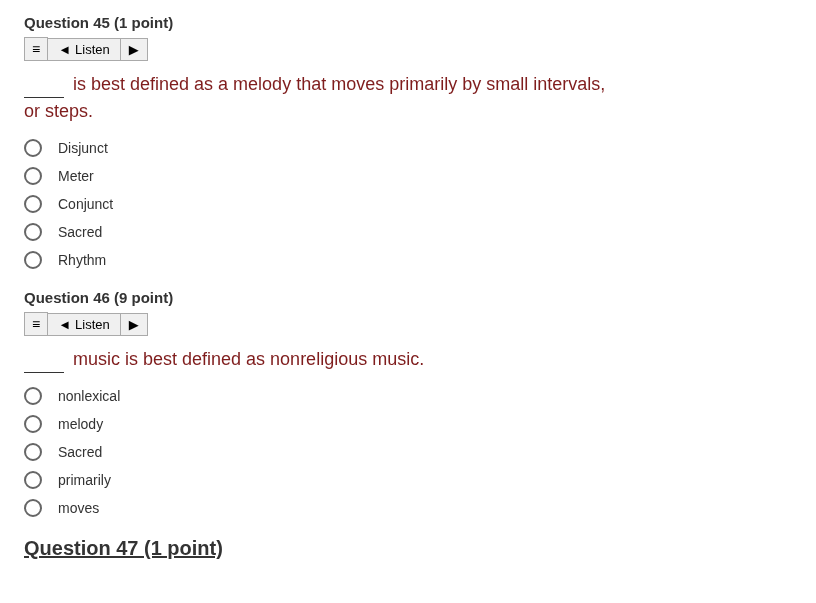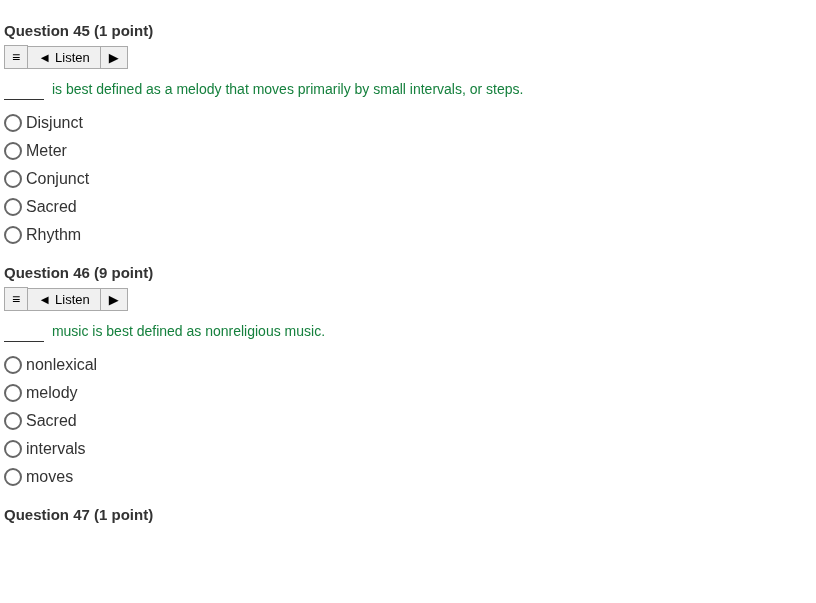--- a/index.html
+++ b/index.html
@@ -12,22 +12,21 @@
       background: #fff;
       color: #333;
       font-size: 15px;
       padding: 0;
       width: 816px;
       min-height: 603px;
       overflow-y: auto;
     }
     .page-container {
       width: 656px;
-      padding: 10px 30px 20px 4px;
-      margin-top: 8px;
+      padding: 10px 30px 20px 24px;
     }
     .question-header {
       font-weight: bold;
       font-size: 15px;
       margin-bottom: 6px;
     }
     .listen-bar {
       display: flex;
       align-items: center;
       gap: 0;
@@ -59,61 +58,62 @@
       border: 1px solid #aaa;
       border-left: none;
       background: #f0f0f0;
       padding: 3px 8px;
       cursor: pointer;
       font-size: 13px;
       display: flex;
       align-items: center;
     }
     .question-prompt {
-      font-size: 14px;
-      color: #15803d;
+      font-size: 18px;
+      color: #7f1d1d;
       margin-bottom: 14px;
       line-height: 1.5;
     }
     .blank {
       display: inline-block;
       width: 40px;
       border-bottom: 1px solid #333;
       margin-right: 4px;
       vertical-align: bottom;
     }
     .options-list {
       list-style: none;
       margin-bottom: 20px;
     }
     .options-list li {
       display: flex;
       align-items: center;
       margin-bottom: 10px;
-      gap: 4px;
-      font-size: 16px;
+      gap: 16px;
+      font-size: 14px;
     }
     .radio-circle {
       width: 18px;
       height: 18px;
       border-radius: 50%;
       border: 2px solid #666;
       background: #fff;
       flex-shrink: 0;
       cursor: pointer;
       display: inline-block;
     }
     .section-divider {
       margin-top: 4px;
       margin-bottom: 6px;
     }
     .question-47-header {
       font-weight: bold;
-      font-size: 15px;
+      font-size: 20px;
       margin-top: 6px;
+      text-decoration: underline;
     }
   </style>
 </head>
 <body>
 
 <div class="page-container">
 
   <div class="section-divider">
     <div class="question-header">Question 45 (1 point)</div>
 
@@ -186,21 +186,21 @@
       <li>
         <span class="radio-circle"></span>
         <span>melody</span>
       </li>
       <li>
         <span class="radio-circle"></span>
         <span>Sacred</span>
       </li>
       <li>
         <span class="radio-circle"></span>
-        <span>intervals</span>
+        <span>primarily</span>
       </li>
       <li>
         <span class="radio-circle"></span>
         <span>moves</span>
       </li>
     </ul>
   </div>
 
   <div class="question-47-header">Question 47 (1 point)</div>
 

